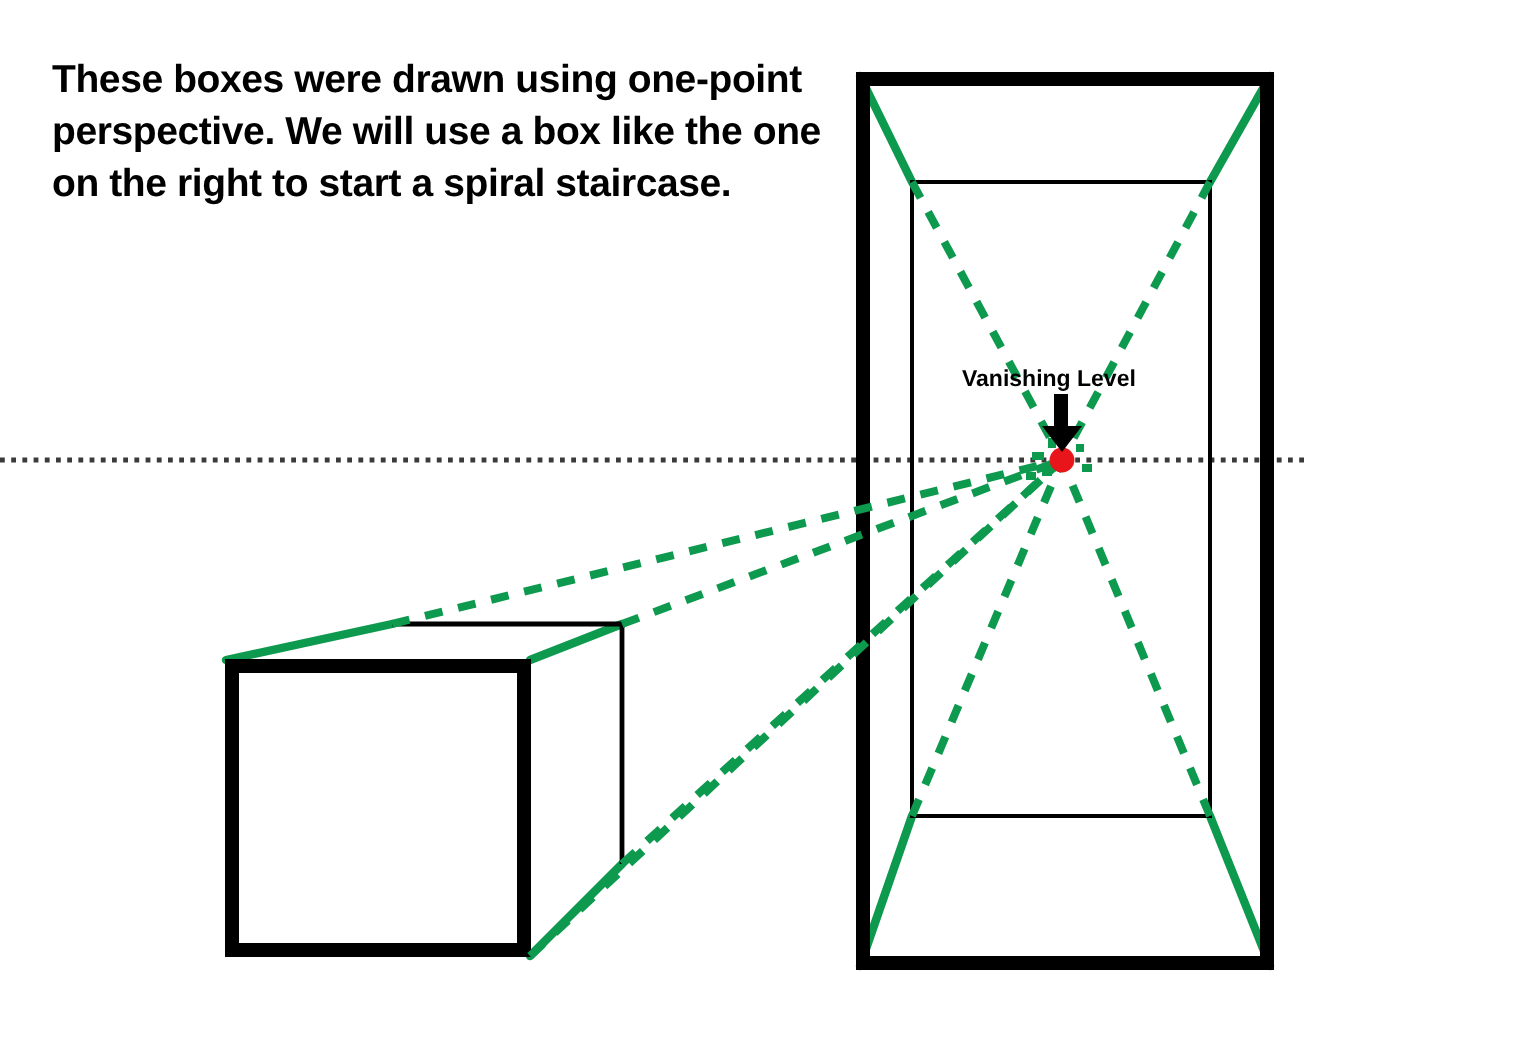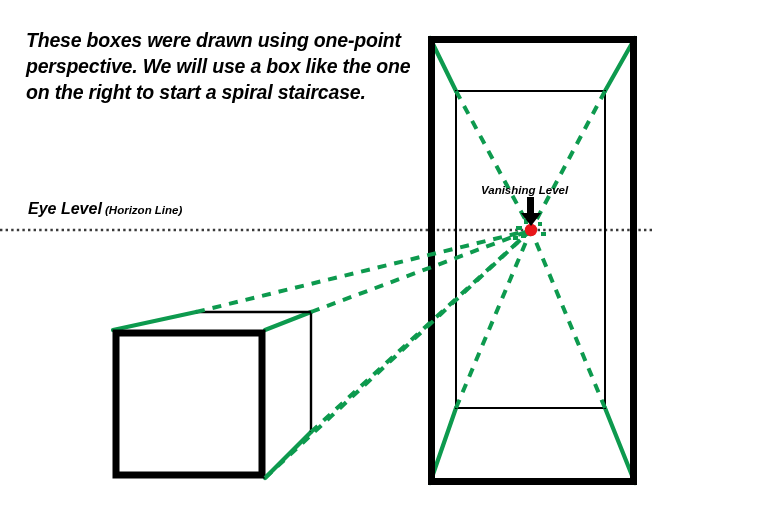--- a/index.html
+++ b/index.html
@@ -9,21 +9,20 @@
   }
   body {
     font-family: "Liberation Sans", sans-serif;
   }
   #canvas {
     position: relative;
     width: 652px;
     height: 525px;
     background: #ffffff;
     overflow: hidden;
-    font-style: italic;
   }
   #scene {
     position: absolute;
     left: 0;
     top: 0;
     width: 768px;
     height: 525px;
   }
   .caption {
     position: absolute;
@@ -122,19 +121,16 @@
 
     <g>
       <rect x="527" y="197" width="7" height="19" fill="#000000"></rect>
       <polygon points="521,213 541,213 531,226" fill="#000000"></polygon>
     </g>
 
   </svg>
 
   <div class="caption">These boxes were drawn using one-point perspective. We will use a box like the one on the right to start a spiral staircase.</div>
 
-  <div class="eye-level-label">
-    <span class="eye-level-main">Eye Level</span><span class="eye-level-sub"> (Horizon Line)</span>
-  </div>
 
   <div class="vp-label">Vanishing Level</div>
 
 </div>
 
 </body></html>

